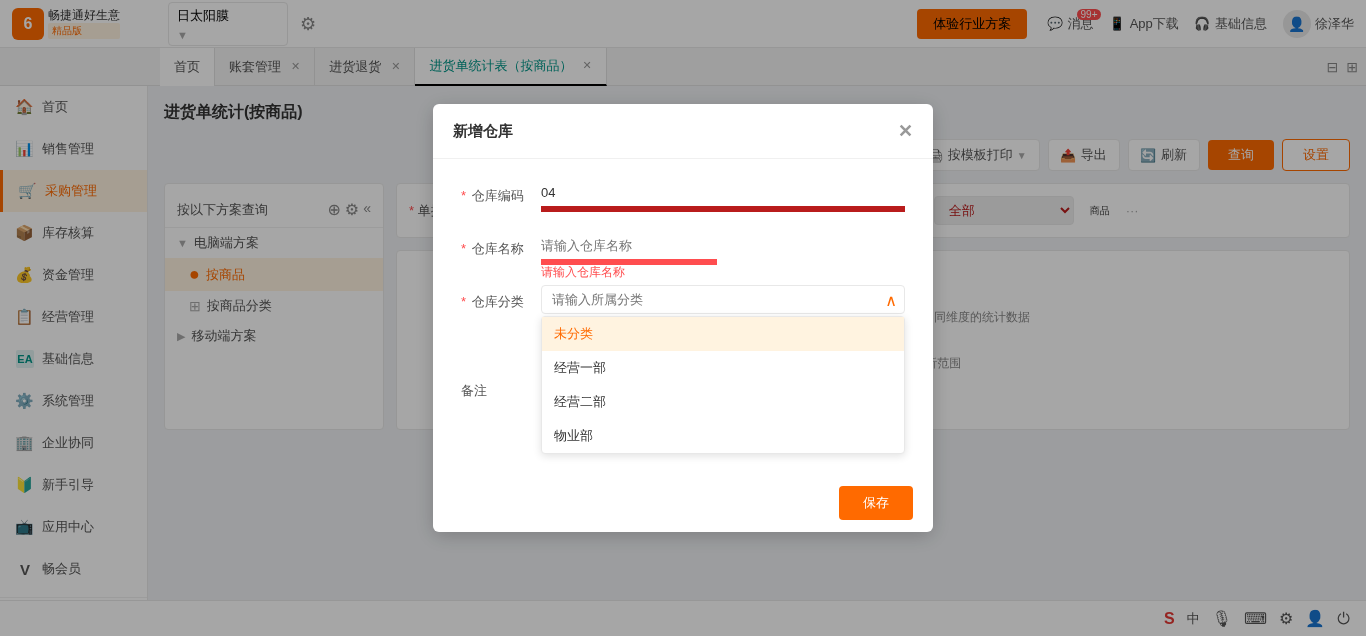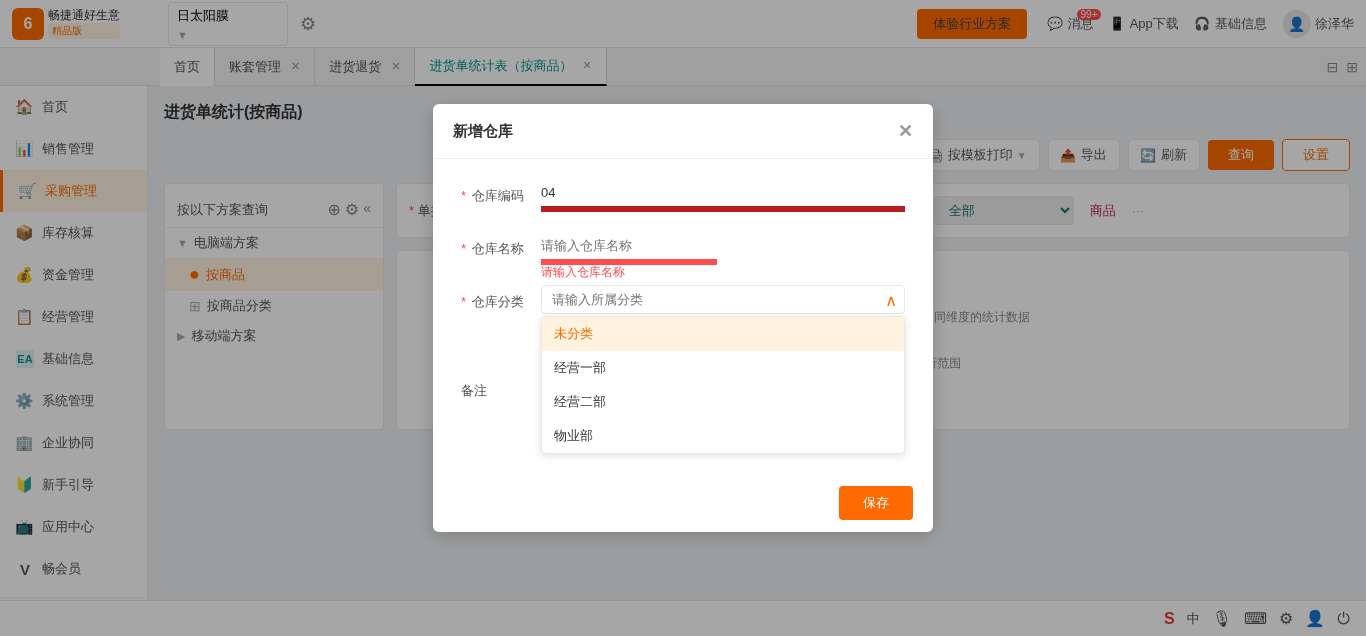--- a/index.html
+++ b/index.html
@@ -48,21 +48,21 @@
       padding: 4px 8px;
       min-width: 120px;
       cursor: pointer;
       flex-direction: column;
     }
 
     .header-spacer { flex: 1; }
 
     .trial-btn {
       background: #ff6a00;
-      color: #404040;
+      color: #000000;
       border: none;
       border-radius: 4px;
       padding: 6px 16px;
       font-size: 13px;
       cursor: pointer;
       margin-left: 36px;
     }
 
     .header-actions {
       display: flex;
@@ -257,21 +257,21 @@
     .filter-row {
       display: flex;
       align-items: center;
       gap: 16px;
     }
     .filter-select {
       border: 1px solid #e8e8e8;
       border-radius: 4px;
       padding: 5px 10px;
       font-size: 13px;
-      color: #0f766e;
+      color: #b91c1c;
       min-width: 140px;
     }
 
     
     .table-area {
       background: #fff;
       border: 1px solid #e8e8e8;
       border-radius: 4px;
     }
 
@@ -676,21 +676,21 @@
               <option>本月</option>
             </select>
             <span style="color:#555; font-size:13px; white-space:nowrap;">付款状态</span>
             <select class="filter-select">
               <option>全部</option>
             </select>
             <span style="color:#555; font-size:13px; white-space:nowrap;">单据状态</span>
             <select class="filter-select">
               <option>全部</option>
             </select>
-            <span style="color:#be185d; font-size:13px; white-space:nowrap;">商品</span>
+            <span style="color:#404040; font-size:10px; white-space:nowrap;">商品</span>
             <span style="color:#aaa;">···</span>
           </div>
         </div>
 
         <div class="table-area" style="min-height: 180px; display:flex; flex-direction:column; align-items:center; justify-content:center; gap:16px; padding: 30px;">
           <div class="info-line">
             <div class="info-circle">●</div>
             <span>选择左侧方案进行查询，可以获取不同维度的统计数据</span>
           </div>
           <div class="info-line">

